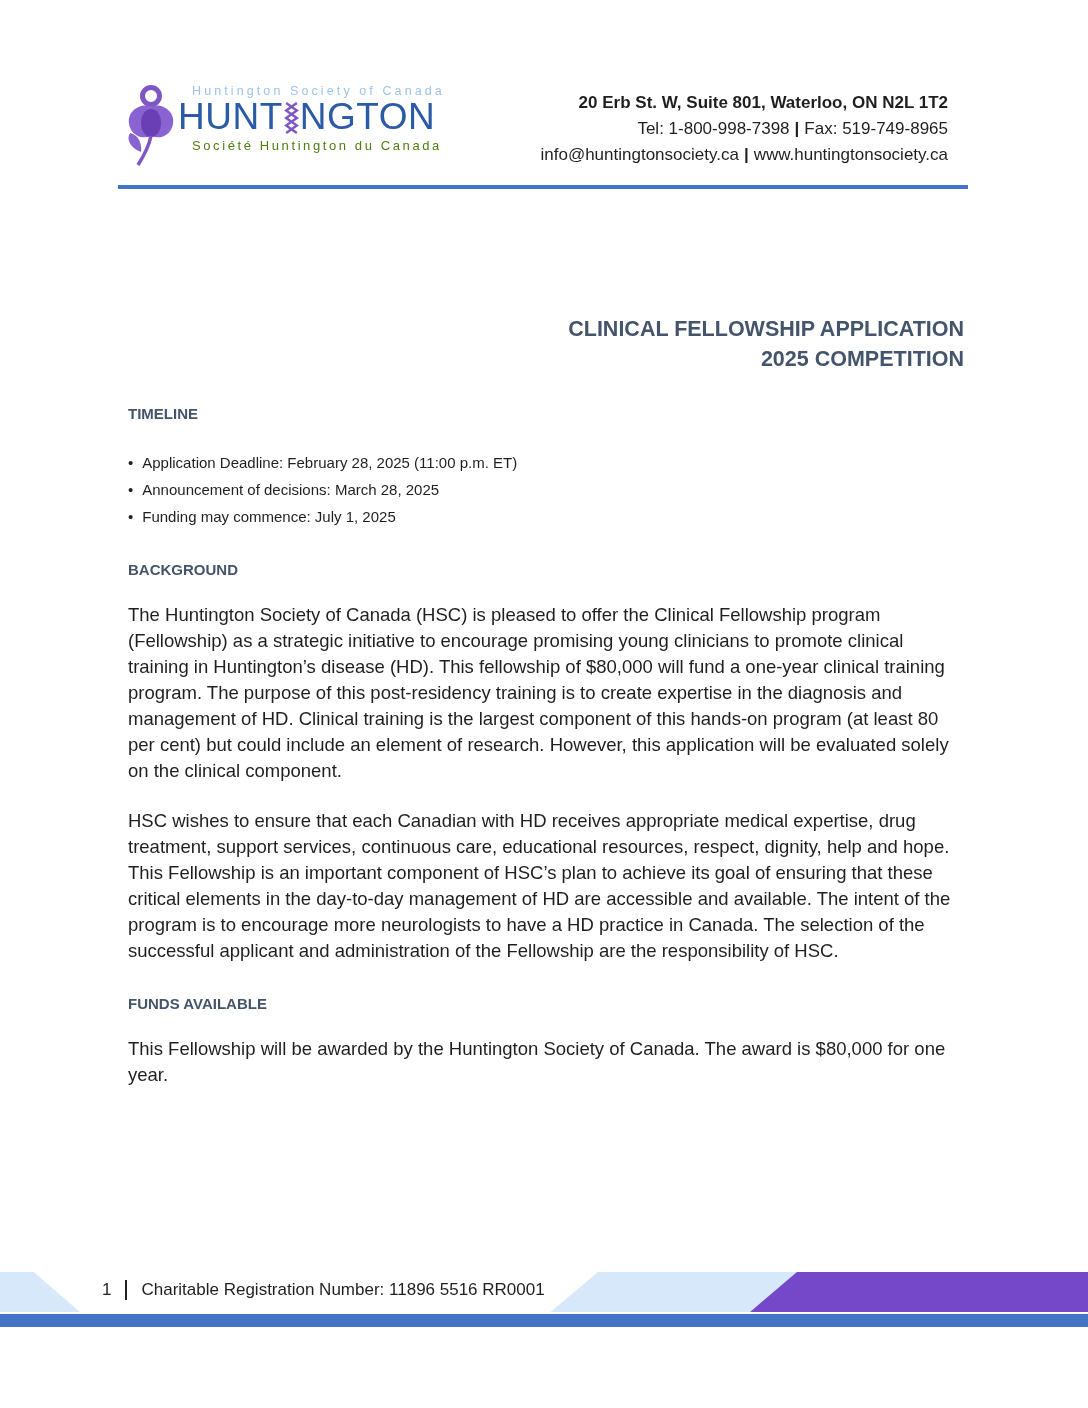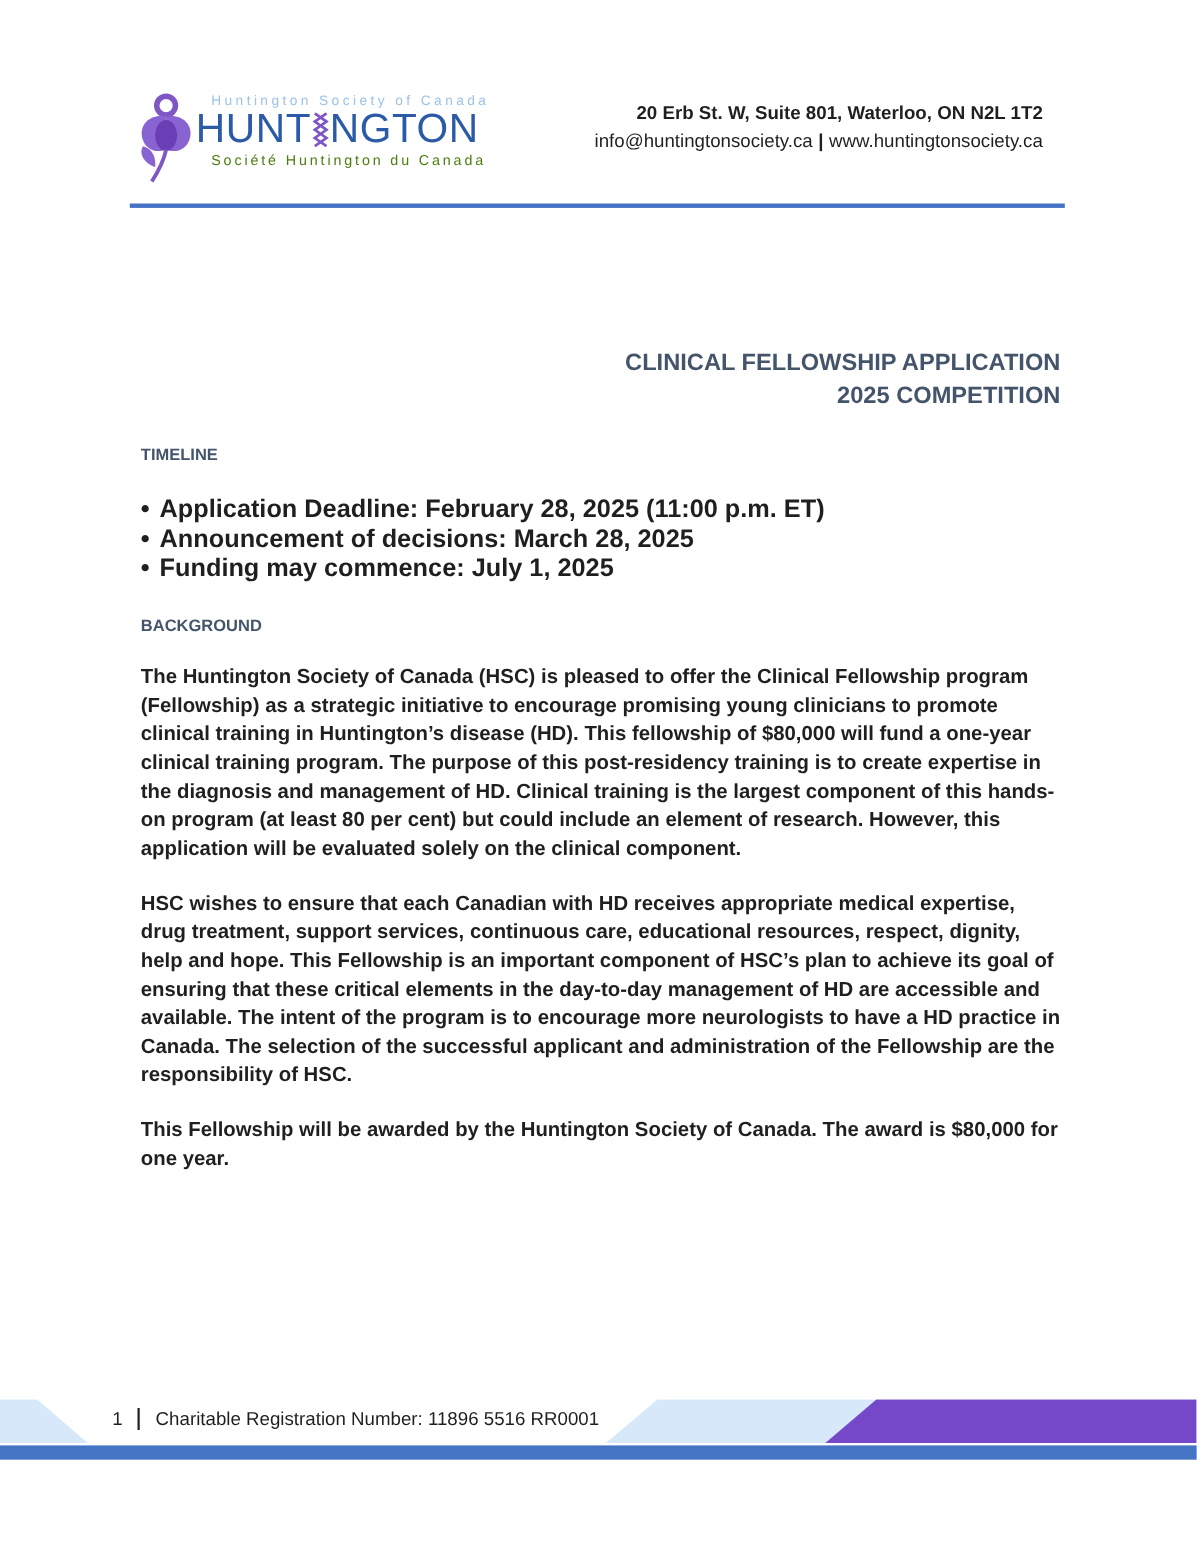--- a/index.html
+++ b/index.html
@@ -54,25 +54,24 @@
   }
 
   .section-heading {
     color: #44546A; font-weight: bold; font-size: 15px;
     margin-top: 31px;
   }
 
   .body-par {
     font-size: 18.5px; line-height: 26px; margin-top: 24px;
     color: #1f1f1f;
-    font-weight: bold;
   }
 
   .bullet-list { list-style: none; margin-top: 27px; }
-  .bullet-list li { font-size: 23px; line-height: 27px; font-weight: bold; }
+  .bullet-list li { font-size: 15px; line-height: 27px; }
   .bullet-list li::before { content: "\2022"; margin-right: 9px; }
 
   
   .footer-band { position: absolute; top: 1272px; left: 0; width: 1088px; height: 40px; }
   .shape { position: absolute; top: 0; height: 40px; }
   .shape-left {
     left: 0; width: 80px; background: #D7E8FA;
     clip-path: polygon(0 0, 42% 0, 100% 100%, 0 100%);
   }
   .shape-mid {
@@ -121,20 +120,23 @@
         </svg>
         <span>NGTON</span>
       </div>
       <div class="logo-bottom">Société Huntington du Canada</div>
     </div>
   </div>
 
   <div class="contact">
     <div class="addr">20 Erb St. W, Suite 801, Waterloo, ON N2L 1T2</div>
     <div>
+      <span>Tel: 1-800-998-7398</span><span class="sep">|</span><span>Fax: 519-749-8965</span>
+    </div>
+    <div>
       <span>info@huntingtonsociety.ca</span><span class="sep">|</span><span>www.huntingtonsociety.ca</span>
     </div>
   </div>
 
   <div class="divider"></div>
 </div>
 
 <div class="main">
 
   <div class="doc-title">
@@ -149,20 +151,21 @@
     <li>Announcement of decisions: March 28, 2025</li>
     <li>Funding may commence: July 1, 2025</li>
   </ul>
 
   <div class="section-heading">BACKGROUND</div>
 
   <p class="body-par">The Huntington Society of Canada (HSC) is pleased to offer the Clinical Fellowship program (Fellowship) as a strategic initiative to encourage promising young clinicians to promote clinical training in Huntington’s disease (HD). This fellowship of $80,000 will fund a one-year clinical training program. The purpose of this post-residency training is to create expertise in the diagnosis and management of HD. Clinical training is the largest component of this hands-on program (at least 80 per cent) but could include an element of research. However, this application will be evaluated solely on the clinical component.</p>
 
   <p class="body-par">HSC wishes to ensure that each Canadian with HD receives appropriate medical expertise, drug treatment, support services, continuous care, educational resources, respect, dignity, help and hope. This Fellowship is an important component of HSC’s plan to achieve its goal of ensuring that these critical elements in the day-to-day management of HD are accessible and available. The intent of the program is to encourage more neurologists to have a HD practice in Canada. The selection of the successful applicant and administration of the Fellowship are the responsibility of HSC.</p>
 
+  <div class="section-heading">FUNDS AVAILABLE</div>
 
   <p class="body-par">This Fellowship will be awarded by the Huntington Society of Canada. The award is $80,000 for one year.</p>
 
 </div>
 
 <div class="footer-band">
   <div class="shape shape-left"></div>
   <div class="shape shape-mid"></div>
   <div class="shape shape-right"></div>
   <div class="footer-text">

